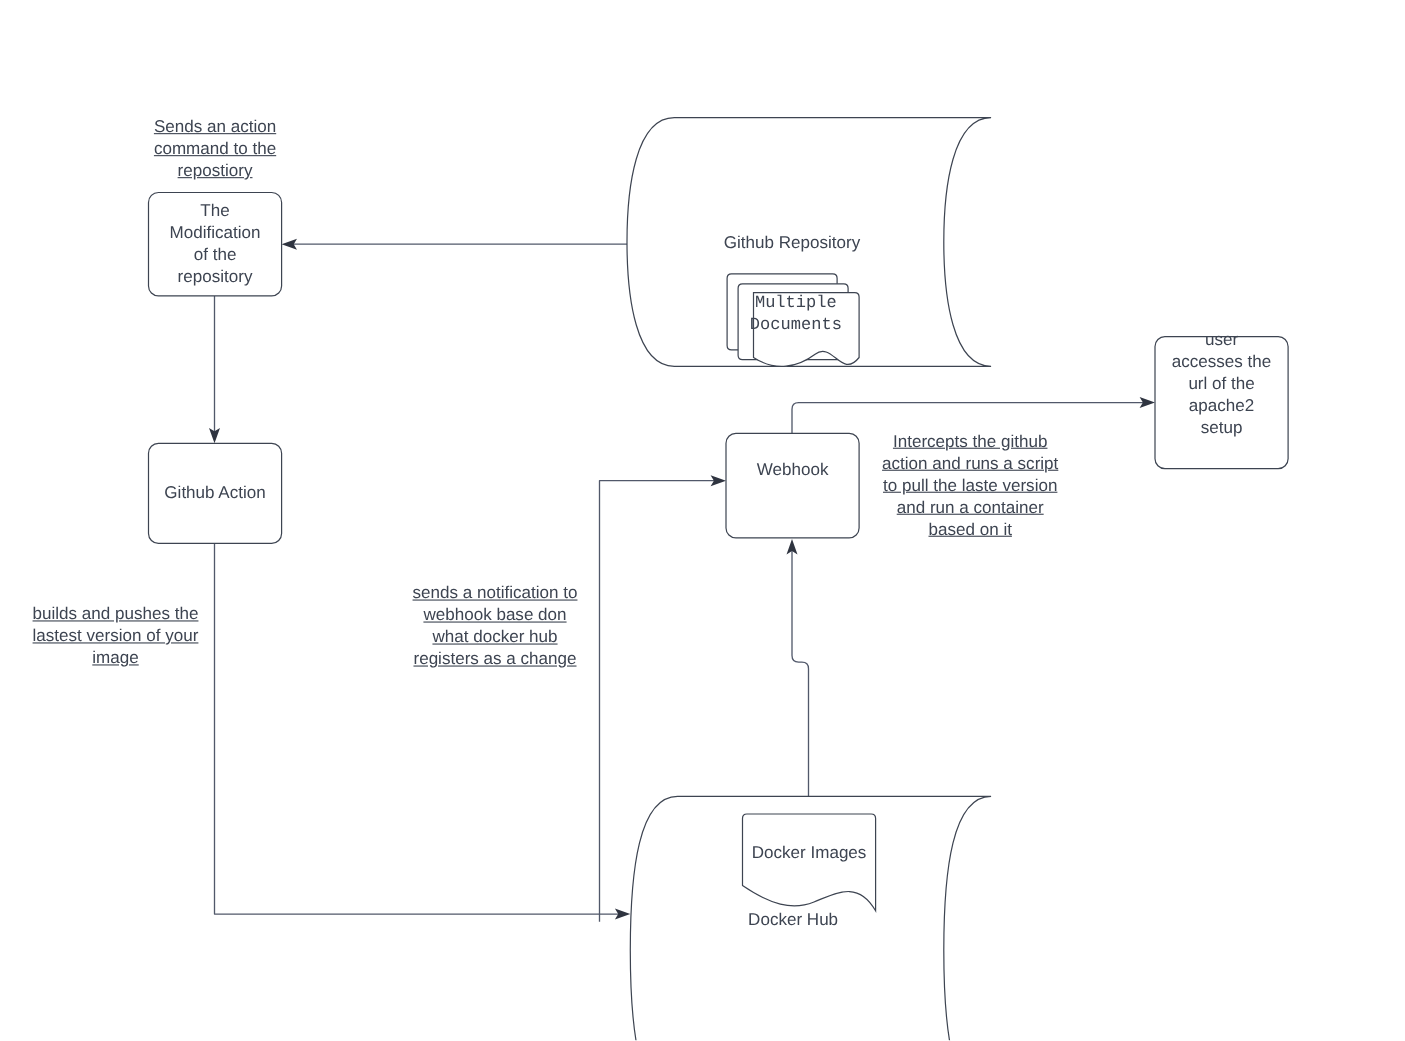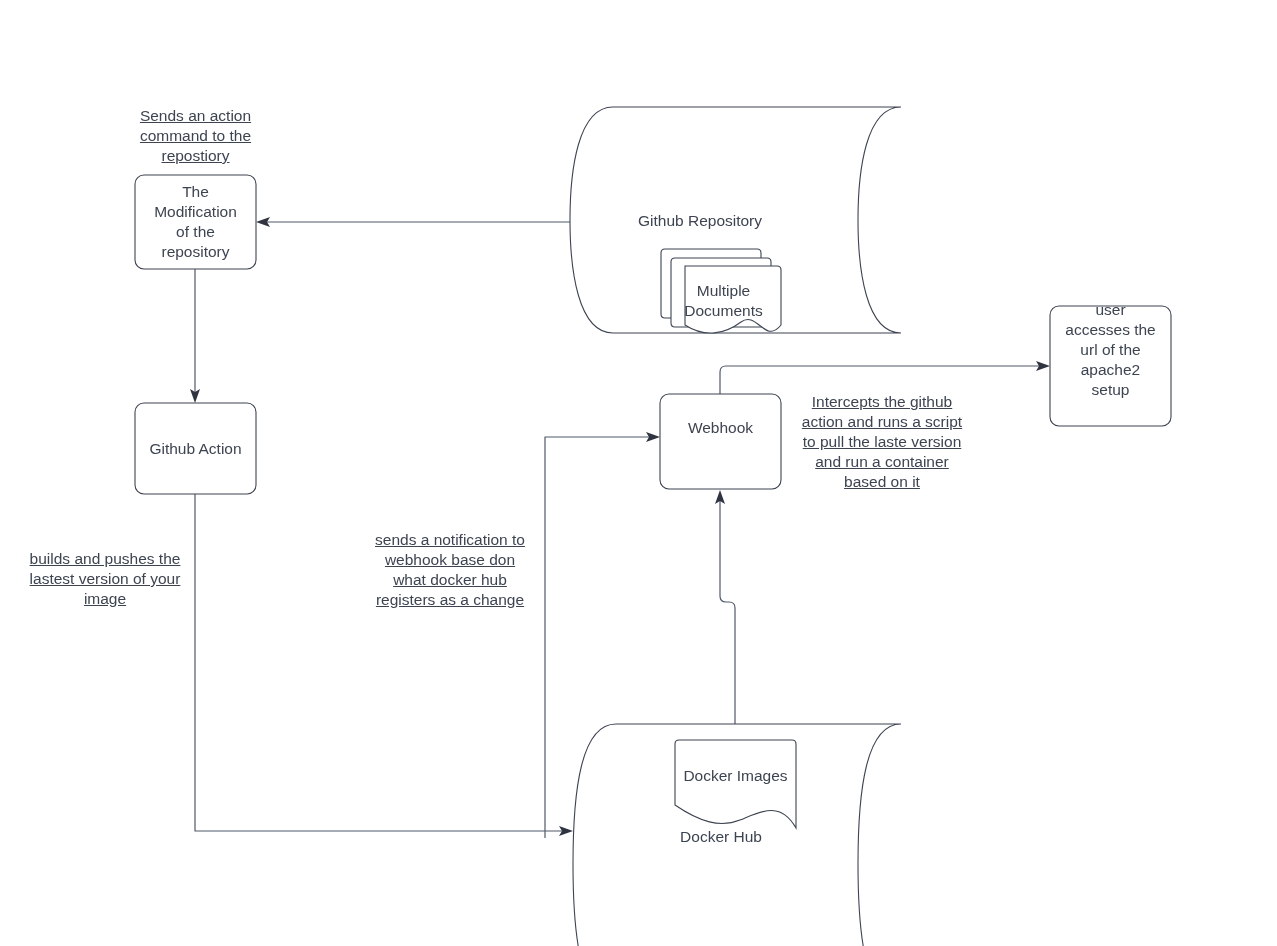--- a/index.html
+++ b/index.html
@@ -154,23 +154,23 @@
     </g>
   </svg>
 
   <div class="node-label" style="left:131px; top:403px; width:129px; height:91px;">Github Action</div>
 
   <div class="node-label" style="left:131px; top:175px; width:129px; height:94px;">The
 Modification
 of the
 repository</div>
 
-  <div class="node-label" style="left:610px; top:210px; width:180px; height:22px;">Github Repository</div>
-
-  <div class="node-label" style="left:671px; top:278px; width:105px; height:46px;">Multiple
+  <div class="node-label" style="left:630px; top:210px; width:180px; height:22px;">Github Repository</div>
+
+  <div class="node-label" style="left:671px; top:262px; width:105px; height:46px;font-family:Liberation Mono, monospace;">Multiple
 Documents</div>
 
   <div class="node-label" style="left:656px; top:394px; width:129px; height:67px;">Webhook</div>
 
   <div class="node-label" style="left:1046px; top:306px; width:129px; height:88px;">user
 accesses the
 url of the
 apache2
 setup</div>
 

